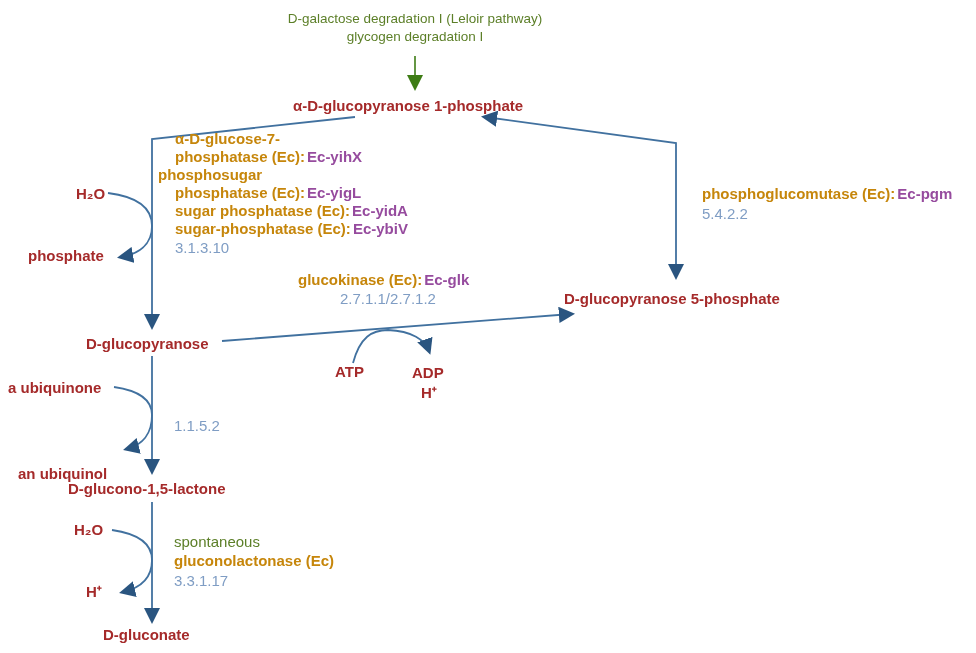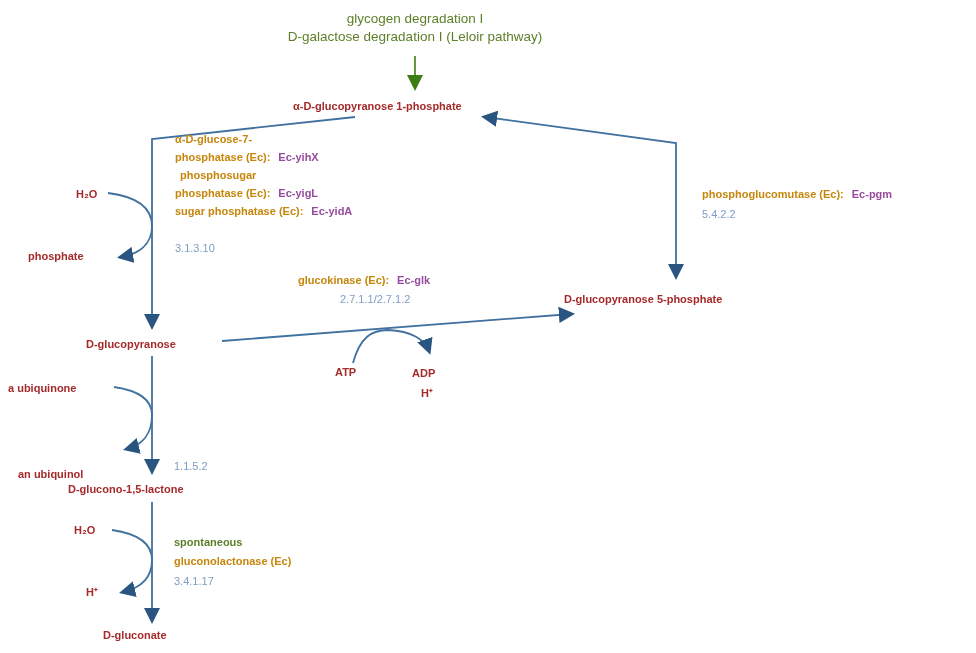--- a/index.html
+++ b/index.html
@@ -8,28 +8,28 @@
     width:976px;height:653px;
     background:var(--background,#fff);
     font-family:"Liberation Sans",sans-serif;
     overflow:hidden;
   }
   svg.wires{position:absolute;left:0;top:0;width:976px;height:653px;}
   svg.wires path, svg.wires line{fill:none;stroke:var(--line,#41719F);stroke-width:1.8;}
   svg.wires .green-stem{stroke:var(--green_arrow,#3E7C15);stroke-width:1.6;}
   .lbl{
     position:absolute;
-    font-size:11px;line-height:16px;
+    font-size:15px;line-height:16px;
     white-space:nowrap;
   }
   .met{color:var(--metabolite,#A52A2A);font-weight:bold;}
   .enz{color:var(--enzyme,#C6860B);font-weight:bold;}
-  .gene{color:var(--gene,#964B9E);font-weight:bold;margin-left:8px;}
+  .gene{color:var(--gene,#964B9E);font-weight:bold;margin-left:2px;}
   .ec{color:var(--ec,#7F9DC4);font-weight:normal;text-align:center;}
-  .pathway{color:var(--pathway_green,#5C7F28);font-weight:bold;}
+  .pathway{color:var(--pathway_green,#5C7F28);font-weight:normal;}
   .title-block{
     position:absolute;left:150px;top:10px;width:530px;
     text-align:center;
   }
   .title-block .lbl2{font-size:13.5px;line-height:18px;color:var(--pathway_green,#5C7F28);}
 </style>
 </head>
 <body>
 
 <div class="canvas">
@@ -59,22 +59,22 @@
     <path d="M152,356 L152,471" marker-end="url(#ab)"></path>
 
     <path d="M114,387 C142,391 152,401 152,415 C152,434 142,445 127,449" marker-end="url(#ab)"></path>
 
     <path d="M152,502 L152,620" marker-end="url(#ab)"></path>
 
     <path d="M112,530 C140,534 152,545 152,560 C152,578 140,588 123,592" marker-end="url(#ab)"></path>
   </svg>
 
   <div class="title-block">
+    <div class="lbl2">D-galactose degradation I (Leloir pathway)</div>
     <div class="lbl2">glycogen degradation I</div>
-    <div class="lbl2">D-galactose degradation I (Leloir pathway)</div>
   </div>
 
   <div class="lbl met" style="left:293px;top:98px">α-D-glucopyranose 1-phosphate</div>
   <div class="lbl met" style="left:76px;top:186px">H₂O</div>
   <div class="lbl met" style="left:28px;top:248px">phosphate</div>
   <div class="lbl met" style="left:86px;top:336px">D-glucopyranose</div>
   <div class="lbl met" style="left:564px;top:291px">D-glucopyranose 5-phosphate</div>
   <div class="lbl met" style="left:335px;top:364px">ATP</div>
   <div class="lbl met" style="left:412px;top:365px">ADP</div>
   <div class="lbl met" style="left:421px;top:385px">H⁺</div>
@@ -82,38 +82,41 @@
   <div class="lbl met" style="left:18px;top:466px">an ubiquinol</div>
   <div class="lbl met" style="left:68px;top:481px">D-glucono-1,5-lactone</div>
   <div class="lbl met" style="left:74px;top:522px">H₂O</div>
   <div class="lbl met" style="left:86px;top:584px">H⁺</div>
   <div class="lbl met" style="left:103px;top:627px">D-gluconate</div>
 
   <div class="lbl enz" style="left:175px;top:131px">α-D-glucose-7-</div>
   <div class="lbl" style="left:175px;top:149px">
     <span class="enz">phosphatase (Ec):</span><span class="gene">Ec-yihX</span>
   </div>
-  <div class="lbl enz" style="left:180px;top:167px">phosphosugar</div>
+  <div class="lbl enz" style="left:158px;top:167px">phosphosugar</div>
   <div class="lbl" style="left:175px;top:203px">
     <span class="enz">sugar phosphatase (Ec):</span><span class="gene">Ec-yidA</span>
   </div>
   <div class="lbl" style="left:175px;top:185px">
     <span class="enz">phosphatase (Ec):</span><span class="gene">Ec-yigL</span>
+  </div>
+  <div class="lbl" style="left:175px;top:221px">
+    <span class="enz">sugar-phosphatase (Ec):</span><span class="gene">Ec-ybiV</span>
   </div>
   <div class="lbl ec" style="left:175px;top:240px">3.1.3.10</div>
 
   <div class="lbl" style="left:298px;top:272px">
     <span class="enz">glucokinase (Ec):</span><span class="gene">Ec-glk</span>
   </div>
   <div class="lbl ec" style="left:340px;top:291px">2.7.1.1/2.7.1.2</div>
 
   <div class="lbl" style="left:702px;top:186px">
     <span class="enz">phosphoglucomutase (Ec):</span><span class="gene">Ec-pgm</span>
   </div>
   <div class="lbl ec" style="left:702px;top:206px">5.4.2.2</div>
 
-  <div class="lbl ec" style="left:174px;top:458px">1.1.5.2</div>
+  <div class="lbl ec" style="left:174px;top:418px">1.1.5.2</div>
 
   <div class="lbl pathway" style="left:174px;top:534px">spontaneous</div>
   <div class="lbl enz" style="left:174px;top:553px">gluconolactonase (Ec)</div>
-  <div class="lbl ec" style="left:174px;top:573px">3.4.1.17</div>
+  <div class="lbl ec" style="left:174px;top:573px">3.3.1.17</div>
 
 </div>
 
 </body></html>

